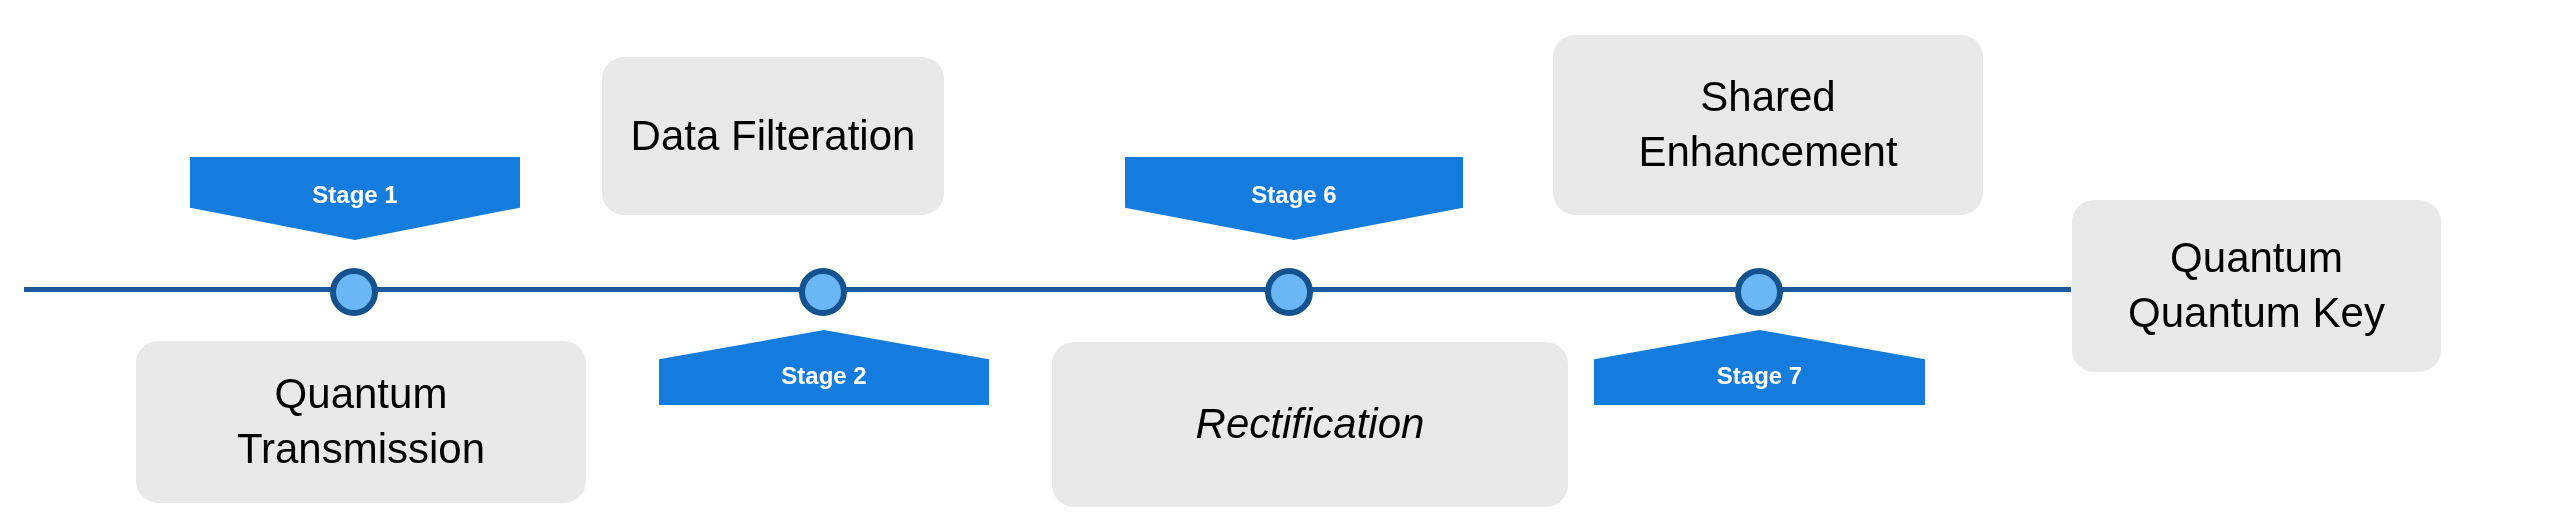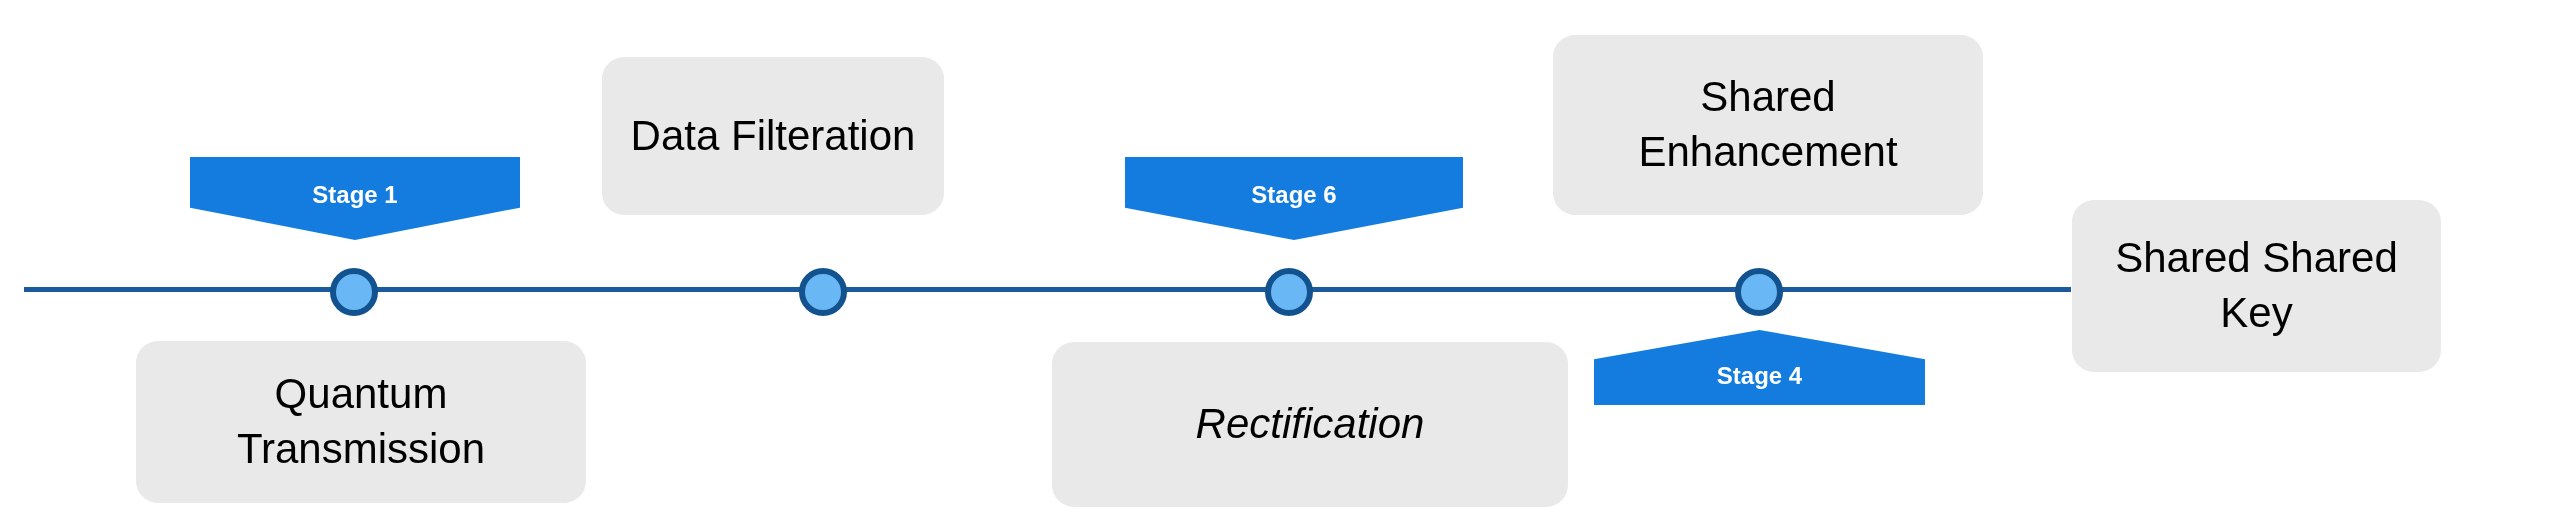--- a/index.html
+++ b/index.html
@@ -77,37 +77,40 @@
   <div class="tl-line"></div>
 
   <div class="tl-node n1"></div>
   <div class="tl-node n2"></div>
   <div class="tl-node n3"></div>
   <div class="tl-node n4"></div>
 
   <div class="banner down b1">
     <span>Stage 1</span>
   </div>
+  <div class="banner up b2">
+    <span>Stage 2</span>
+  </div>
   <div class="banner down b3">
     <span>Stage 6</span>
   </div>
   <div class="banner up b4">
-    <span>Stage 4</span>
+    <span>Stage 7</span>
   </div>
 
   <div class="stepbox s1">
     <span>Quantum Transmission</span>
   </div>
   <div class="stepbox s2">
     <span>Data Filteration</span>
   </div>
   <div class="stepbox s3">
     <span>Rectification</span>
   </div>
   <div class="stepbox s4">
     <span>Shared Enhancement</span>
   </div>
   <div class="stepbox s5">
-    <span>Shared Shared Key</span>
+    <span>Quantum Quantum Key</span>
   </div>
 
 </div>
 
 
 </body></html>

